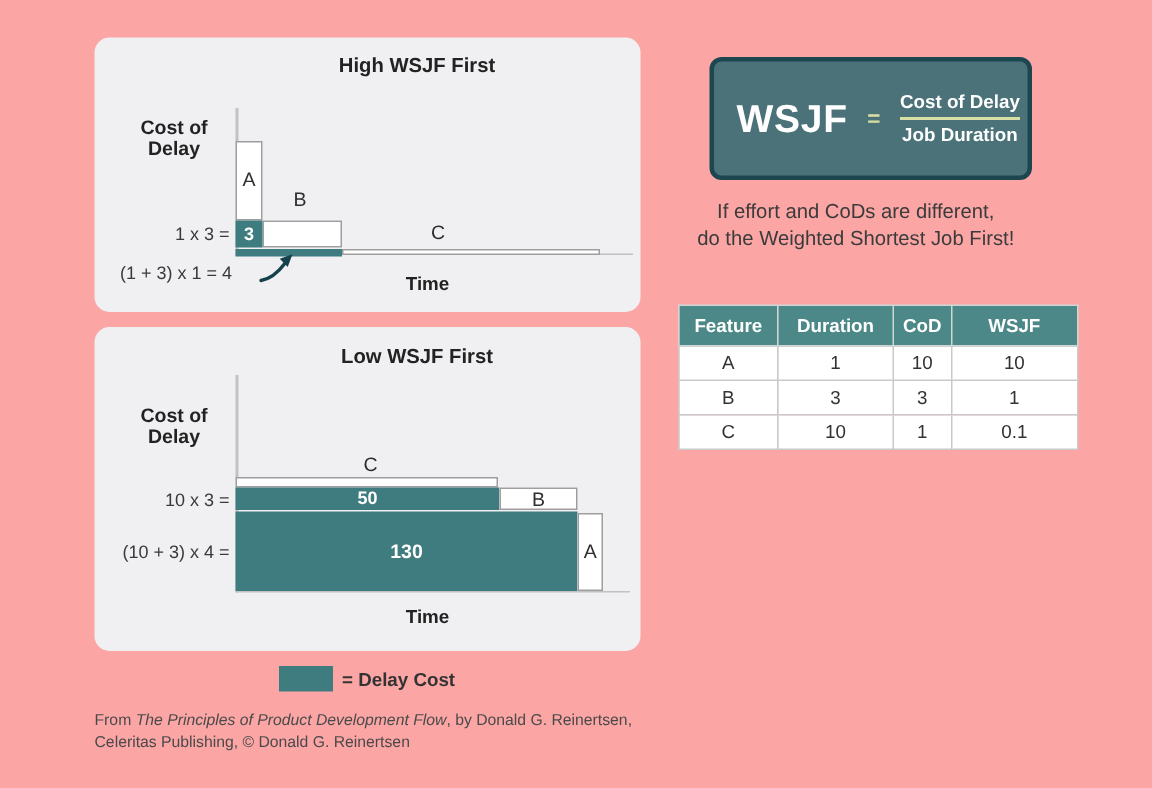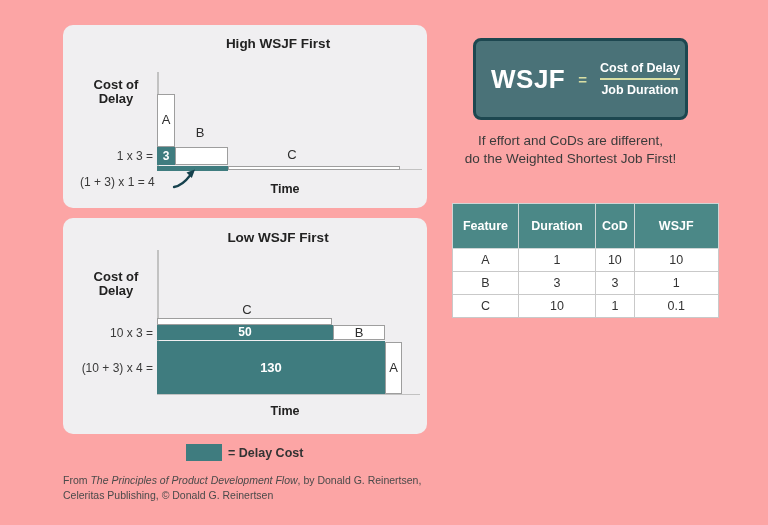--- a/index.html
+++ b/index.html
@@ -39,21 +39,21 @@
   .fraction  { text-align:center; color:#ffffff; font-weight:bold; font-size:12.5px; line-height:14px; }
   .frac-bar  { height:2px; background:#d9dfa4; margin:3px 0; }
 
   .note { left:438px; top:132px; width:265px; font-size:13.5px;
           color:#3b3b3b; text-align:center; line-height:17.5px; }
 
   
   .table-wrap { left:452px; top:203px; }
   table.wsjf { border-collapse:collapse; font-size:12.5px; }
   table.wsjf th {
-    background:#4b8887; color:#ffffff; font-weight:bold; height:45px;
+    background:#4b8887; color:#ffffff; font-weight:bold; height:27px;
     border:1px solid #cfd6d6; text-align:center; padding:0 6px;
   }
   table.wsjf td {
     background:#ffffff; color:#333333; height:23px;
     border:1px solid #c9c9c9; text-align:center;
   }
   .col-feature { width:66px; } .col-duration { width:77px; }
   .col-cod { width:38px; } .col-wsjf { width:84px; }
 
   

